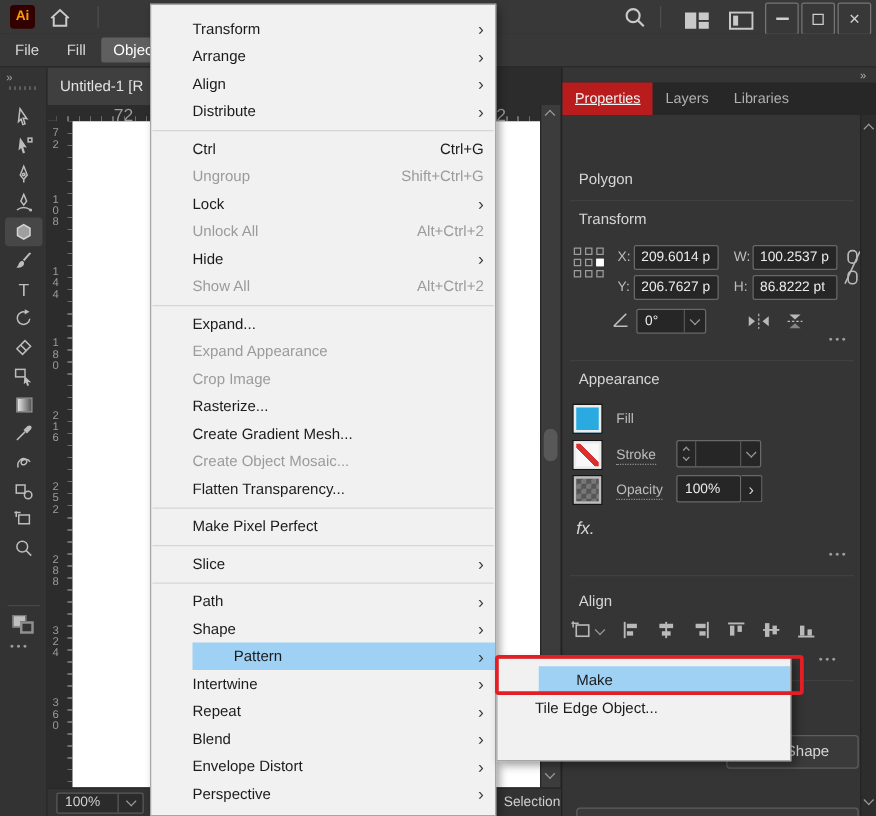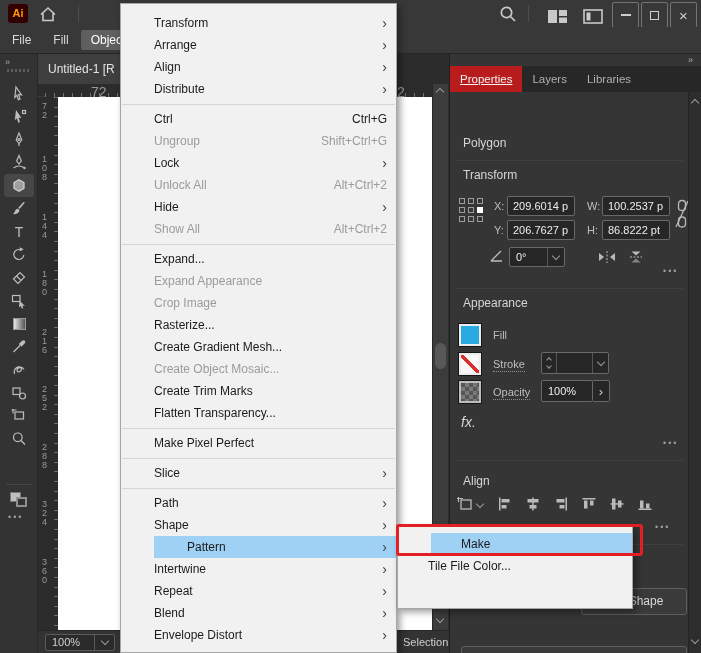--- a/index.html
+++ b/index.html
@@ -566,23 +566,20 @@
       <div class="mi">
         <span>Rasterize...</span>
       </div>
       <div class="mi">
         <span>Create Gradient Mesh...</span>
       </div>
       <div class="mi dis">
         <span>Create Object Mosaic...</span>
       </div>
       <div class="mi">
-        <span>Create Trim Marks</span>
-      </div>
-      <div class="mi">
         <span>Flatten Transparency...</span>
       </div>
       <div class="msep">
         <i></i>
       </div>
       <div class="mi">
         <span>Make Pixel Perfect</span>
       </div>
       <div class="msep">
         <i></i>
@@ -626,19 +623,19 @@
         <span>Perspective</span>
         <span class="chev-r">›</span>
       </div>
     </div>
 
   <div id="pattern-submenu">
       <div class="mi hl">
         <span>Make</span>
       </div>
       <div class="mi">
-        <span>Tile File Color...</span>
+        <span>Tile Edge Object...</span>
       </div>
     </div>
 
   <div id="callout" style="border-color: rgb(227, 30, 36);"></div>
 
 </div>
 
 </body></html>

